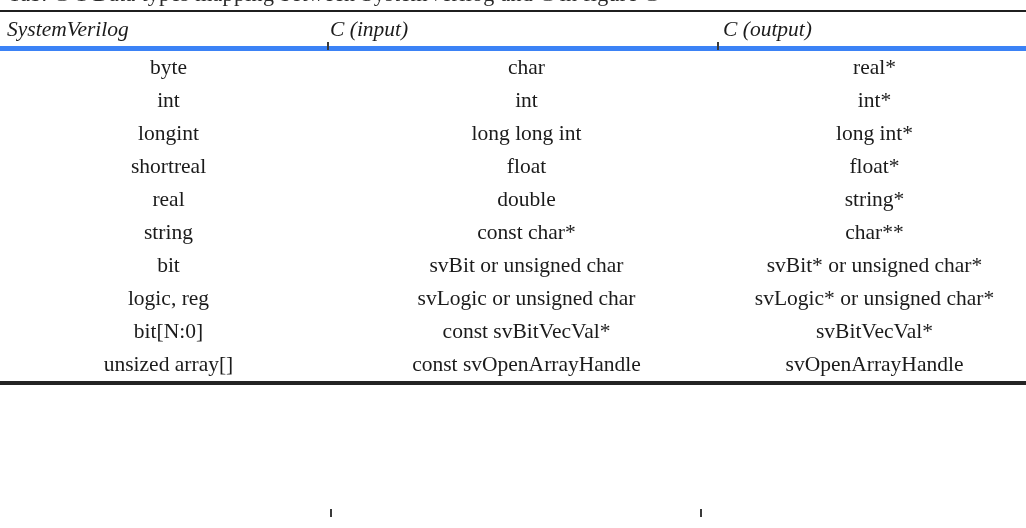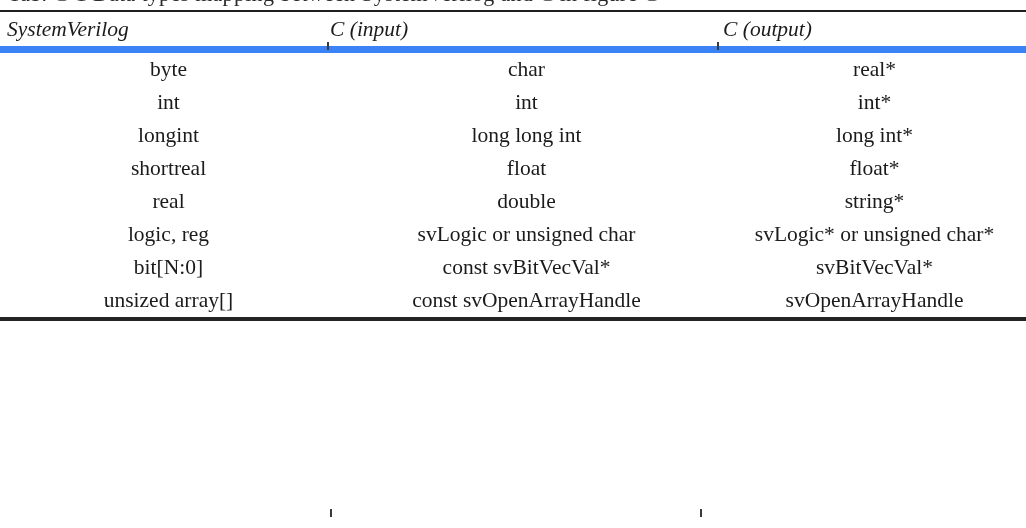--- a/index.html
+++ b/index.html
@@ -43,21 +43,21 @@
   col.c2 { width: 393px; }
   col.c3 { width: 303px; }
   th {
     font-weight: normal;
     font-style: italic;
     font-size: 21.5px;
     text-align: left;
     height: 34px;
     vertical-align: middle;
     padding: 0;
-    border-bottom: 7px solid #3b82f6;
+    border-bottom: 5px solid #3b82f6;
     margin-top: 28px;
   }
   td {
     font-size: 21.5px;
     height: 33px;
     vertical-align: middle;
     padding: 0;
     white-space: nowrap;
     overflow: hidden;
     text-align: center;
@@ -117,20 +117,30 @@
           <td>shortreal</td>
           <td>float</td>
           <td>float*</td>
         </tr>
         <tr>
           <td>real</td>
           <td>double</td>
           <td>string*</td>
         </tr>
         <tr>
+          <td>string</td>
+          <td>const char*</td>
+          <td>char**</td>
+        </tr>
+        <tr>
+          <td>bit</td>
+          <td>svBit or unsigned char</td>
+          <td>svBit* or unsigned char*</td>
+        </tr>
+        <tr>
           <td>logic, reg</td>
           <td>svLogic or unsigned char</td>
           <td>svLogic* or unsigned char*</td>
         </tr>
         <tr>
           <td>bit[N:0]</td>
           <td>const svBitVecVal*</td>
           <td>svBitVecVal*</td>
         </tr>
         <tr>

